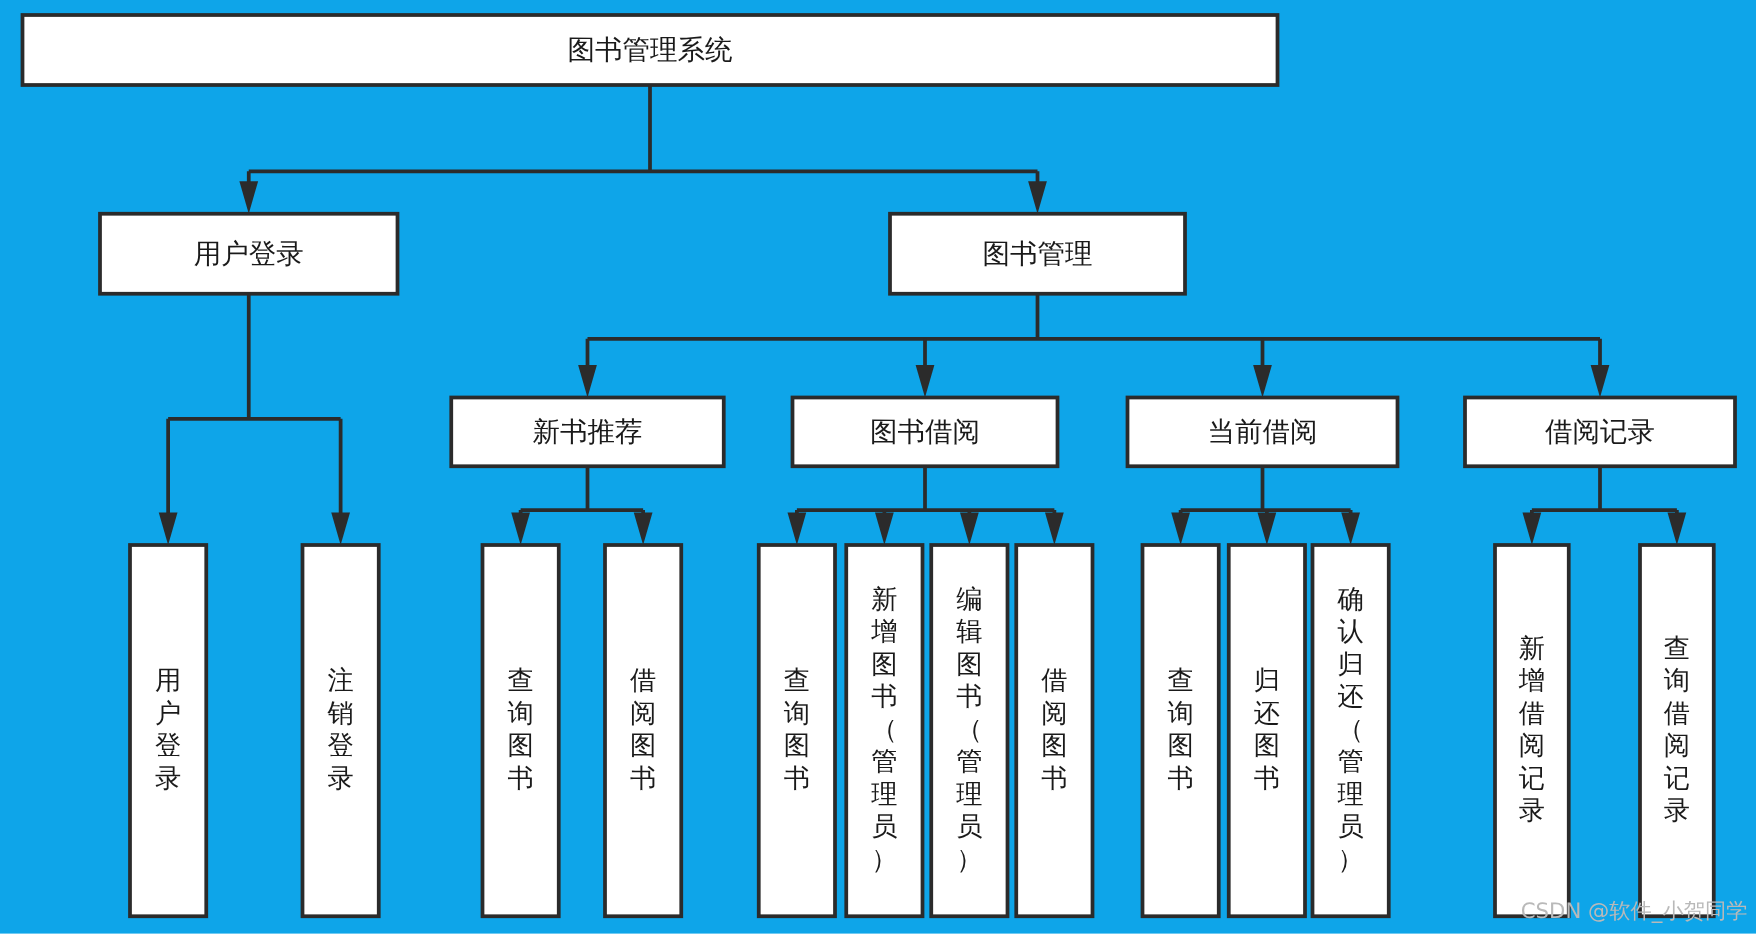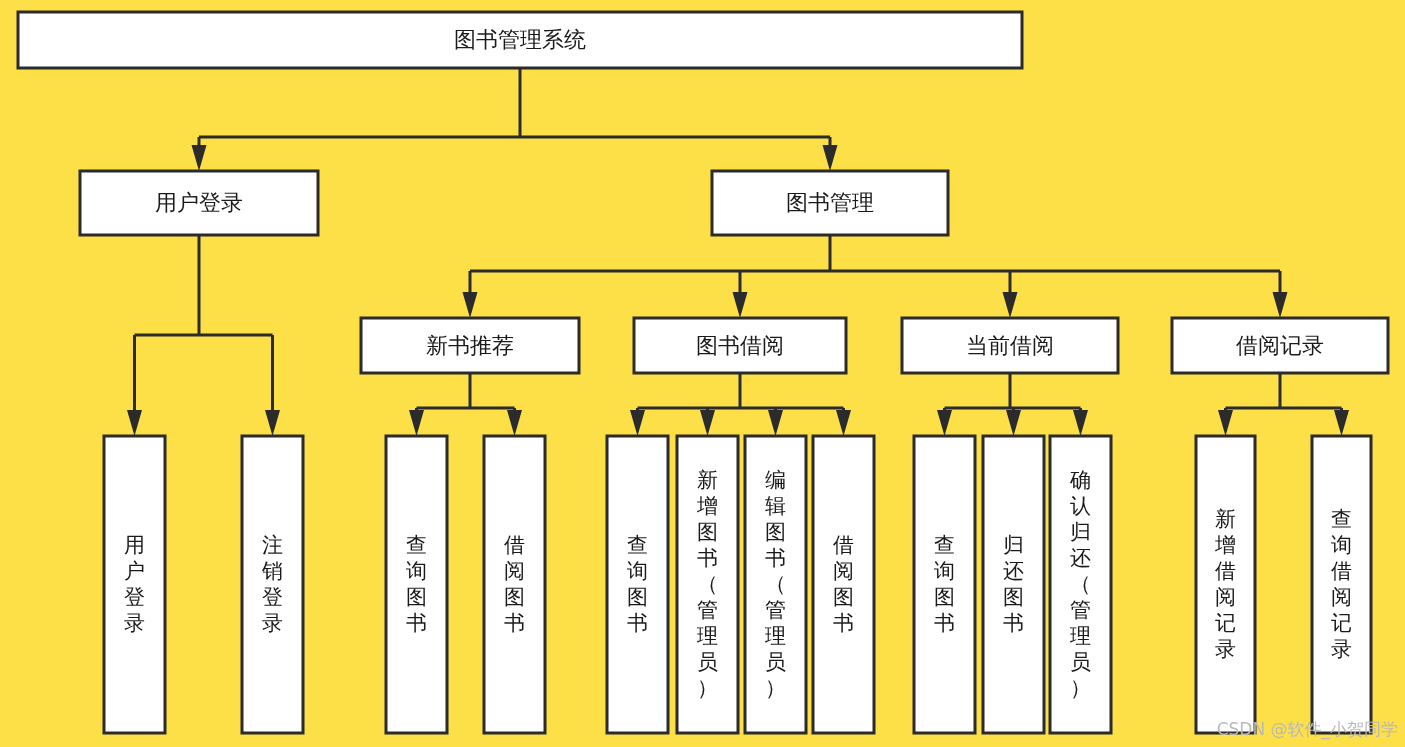--- a/index.html
+++ b/index.html
@@ -8,21 +8,21 @@
     padding: 0;
     background: #ffffff;
   }
   body {
     font-family: "DejaVu Sans", "Liberation Sans", sans-serif;
   }
   #diagram-root {
     position: relative;
     width: 1405px;
     height: 747px;
-    background: #fde047;
+    background: #0ea5e9;
     overflow: hidden;
   }
   svg.diagram-canvas {
     position: absolute;
     left: 0;
     top: 0;
     width: 1405px;
     height: 747px;
     display: block;
   }

